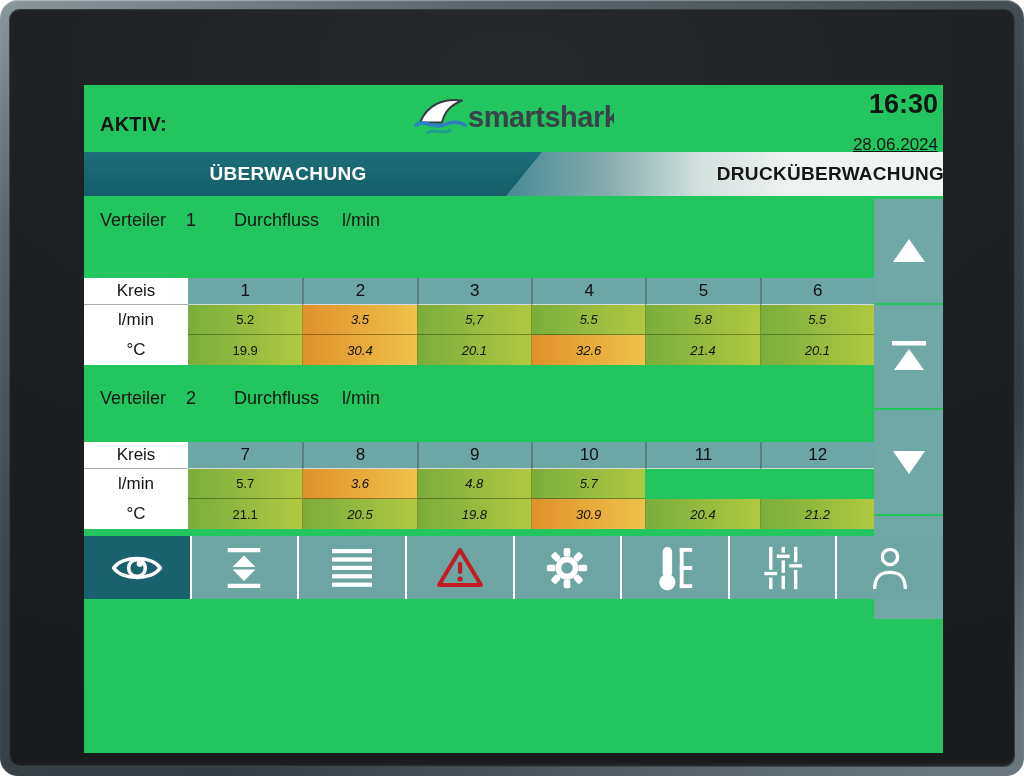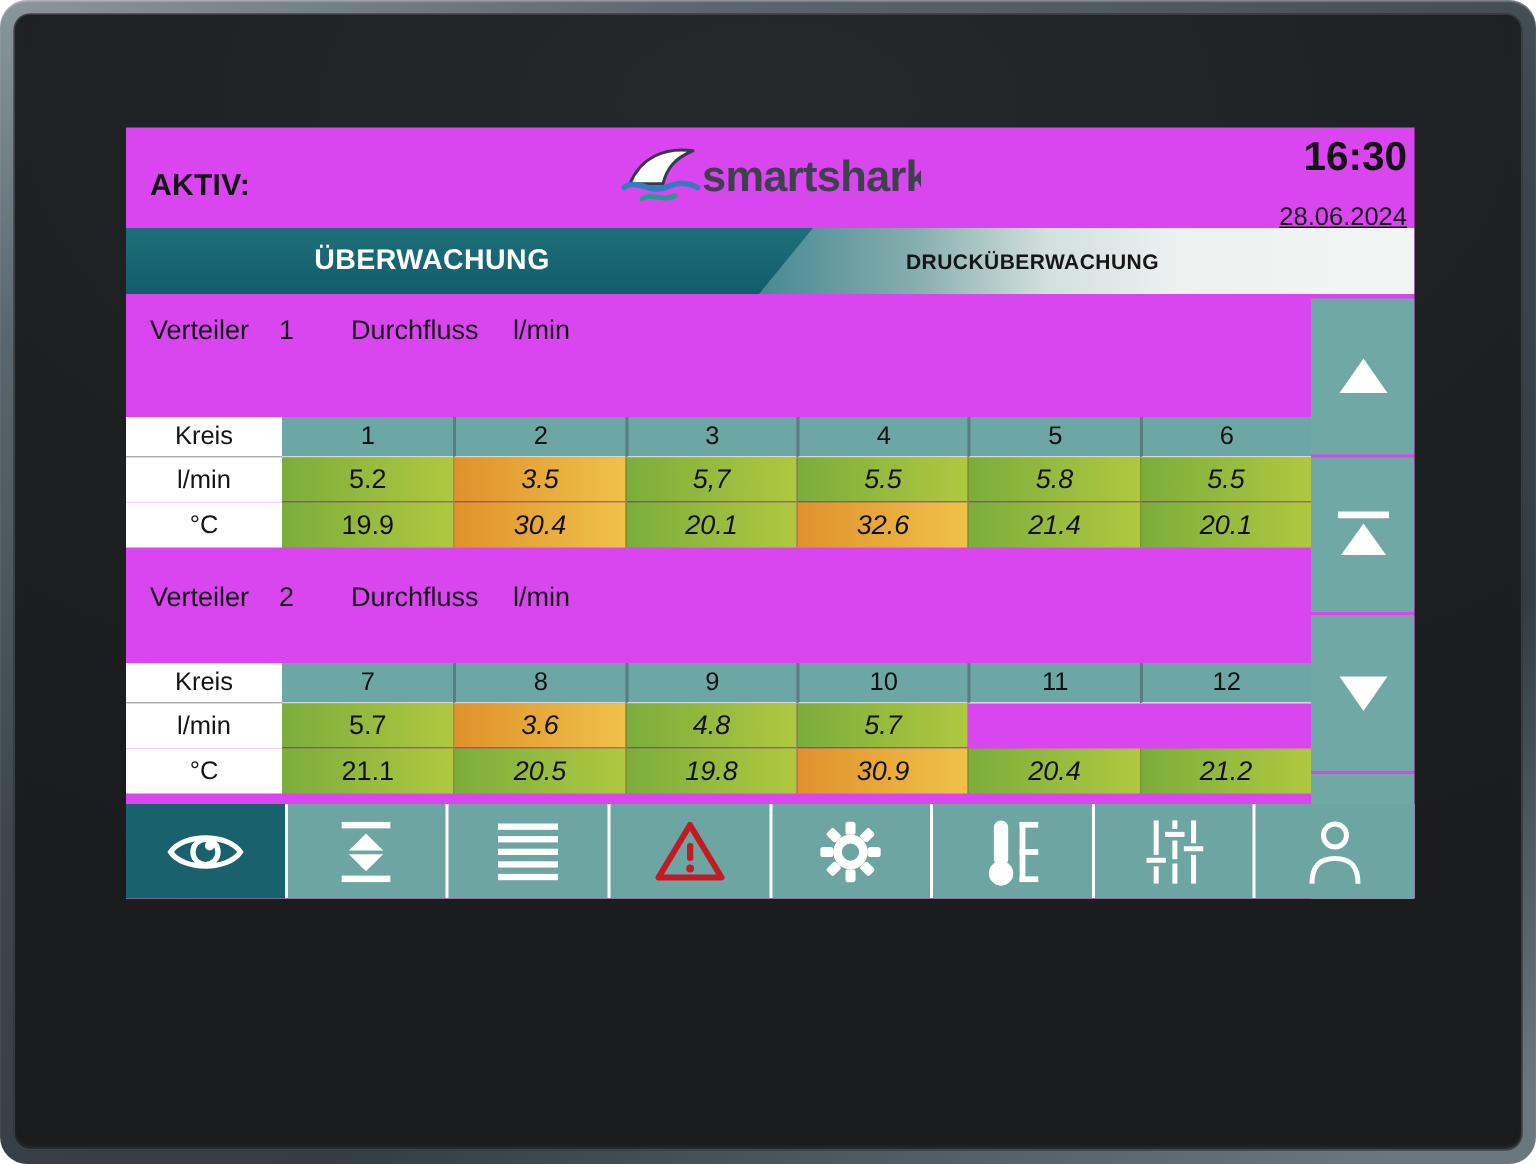--- a/index.html
+++ b/index.html
@@ -8,57 +8,57 @@
 
   
   .device{position:absolute;inset:0;border-radius:18px;
     background:linear-gradient(155deg,#8a979d 0%,#5a666d 18%,#3c464c 45%,#333d43 70%,#6a777e 96%);
     box-shadow:inset 0 1px 1px rgba(255,255,255,.35);}
   .glass{position:absolute;inset:9px;border-radius:11px;
     background:radial-gradient(120% 90% at 50% 8%,#26282a 0%,#1c1e20 55%,#191b1d 100%);
     box-shadow:inset 0 0 0 1px rgba(130,145,150,.22), inset 0 -2px 3px rgba(160,175,180,.18);}
 
   
-  .screen{position:absolute;left:84px;top:85px;width:859px;height:514px;background:#d946ef;overflow:hidden;color:#141414;}
+  .screen{position:absolute;left:84px;top:85px;width:859px;height:668px;background:#22c55e;overflow:hidden;color:#141414;}
 
   
   .aktiv{position:absolute;left:16px;top:28px;font-size:20px;font-weight:bold;letter-spacing:.2px;}
   .logo{position:absolute;left:429px;top:9px;transform:translateX(-50%);}
   .clock{position:absolute;right:5px;top:5px;text-align:right;}
   .time{font-size:27px;font-weight:bold;line-height:29px;}
   .date{font-size:17px;line-height:19px;margin-top:16px;text-decoration:underline;}
 
   
   .tabbar{position:absolute;left:0;top:67px;width:859px;height:44px;
     background:linear-gradient(90deg,#2f737e 370px,#4f8e96 435px,#86adad 525px,#d3e0de 615px,#edf2f1 705px,#f1f5f4 859px);}
   .tab-active{position:absolute;left:0;top:0;width:458px;height:44px;
     background:linear-gradient(180deg,#1e6f7b,#125d69);
     clip-path:polygon(0 0,458px 0,422px 44px,0 44px);padding-left:13px;}
   .tab-active .tab-label{position:absolute;left:0;top:0;width:408px;height:44px;line-height:44px;text-align:center;
     color:#ffffff;font-size:19px;font-weight:bold;letter-spacing:.3px;}
-  .tab-right-label{position:absolute;left:520px;top:0;width:340px;height:44px;line-height:44px;text-align:left;
-    color:#161616;font-size:14px;font-weight:bold;letter-spacing:.3px;}
+  .tab-right-label{position:absolute;left:520px;top:0;width:340px;height:44px;line-height:44px;text-align:right;
+    color:#161616;font-size:19px;font-weight:bold;letter-spacing:.3px;}
 
   
   .ftable{position:absolute;left:0;width:790px;}
   .ttl{position:absolute;left:0;width:790px;height:26px;line-height:26px;font-size:18px;}
   .ttl .tt-name{position:absolute;left:16px;}
   .ttl .tt-num{position:absolute;left:102px;}
   .ttl .tt-param{position:absolute;left:150px;}
   .ttl .tt-unit{position:absolute;left:258px;}
   .tgrid{position:absolute;left:0;width:790px;margin-top:34px;}
   .trow{display:grid;grid-template-columns:104px repeat(6,1fr);}
   .trow.hdr{height:27px;}
   .trow.data{height:30px;}
   .lcell{background:#ffffff;display:flex;align-items:center;justify-content:center;font-size:17px;}
   .lcell.hdr-label{border-bottom:1px solid #a9aeae;}
   .hcell{background:#6CA7A5;display:flex;align-items:center;justify-content:center;font-size:17px;color:#101010;
     border-bottom:1px solid #d2dbd9;}
   .hcell + .hcell{border-left:2px solid #567f7e;}
-  .dcell{display:flex;align-items:center;justify-content:center;font-size:18px;color:#101010;}
+  .dcell{display:flex;align-items:center;justify-content:center;font-size:13px;color:#101010;}
   .dcell + .dcell{border-left:1px solid rgba(45,55,10,.38);font-style:italic;}
   .trow.flow .dcell{border-bottom:1px solid rgba(35,45,5,.42);}
   .dcell.ok{background:linear-gradient(90deg,#7BAD3C,#B0C840);}
   .dcell.warn{background:linear-gradient(90deg,#E0912B,#EFC24A);}
 
   
   .scrollcol{position:absolute;left:790px;top:114px;width:69px;height:420px;
     display:grid;grid-template-rows:repeat(4,1fr);gap:2px;}
   .sc-btn{background:#6FA8A5;display:flex;align-items:center;justify-content:center;cursor:pointer;}
 

